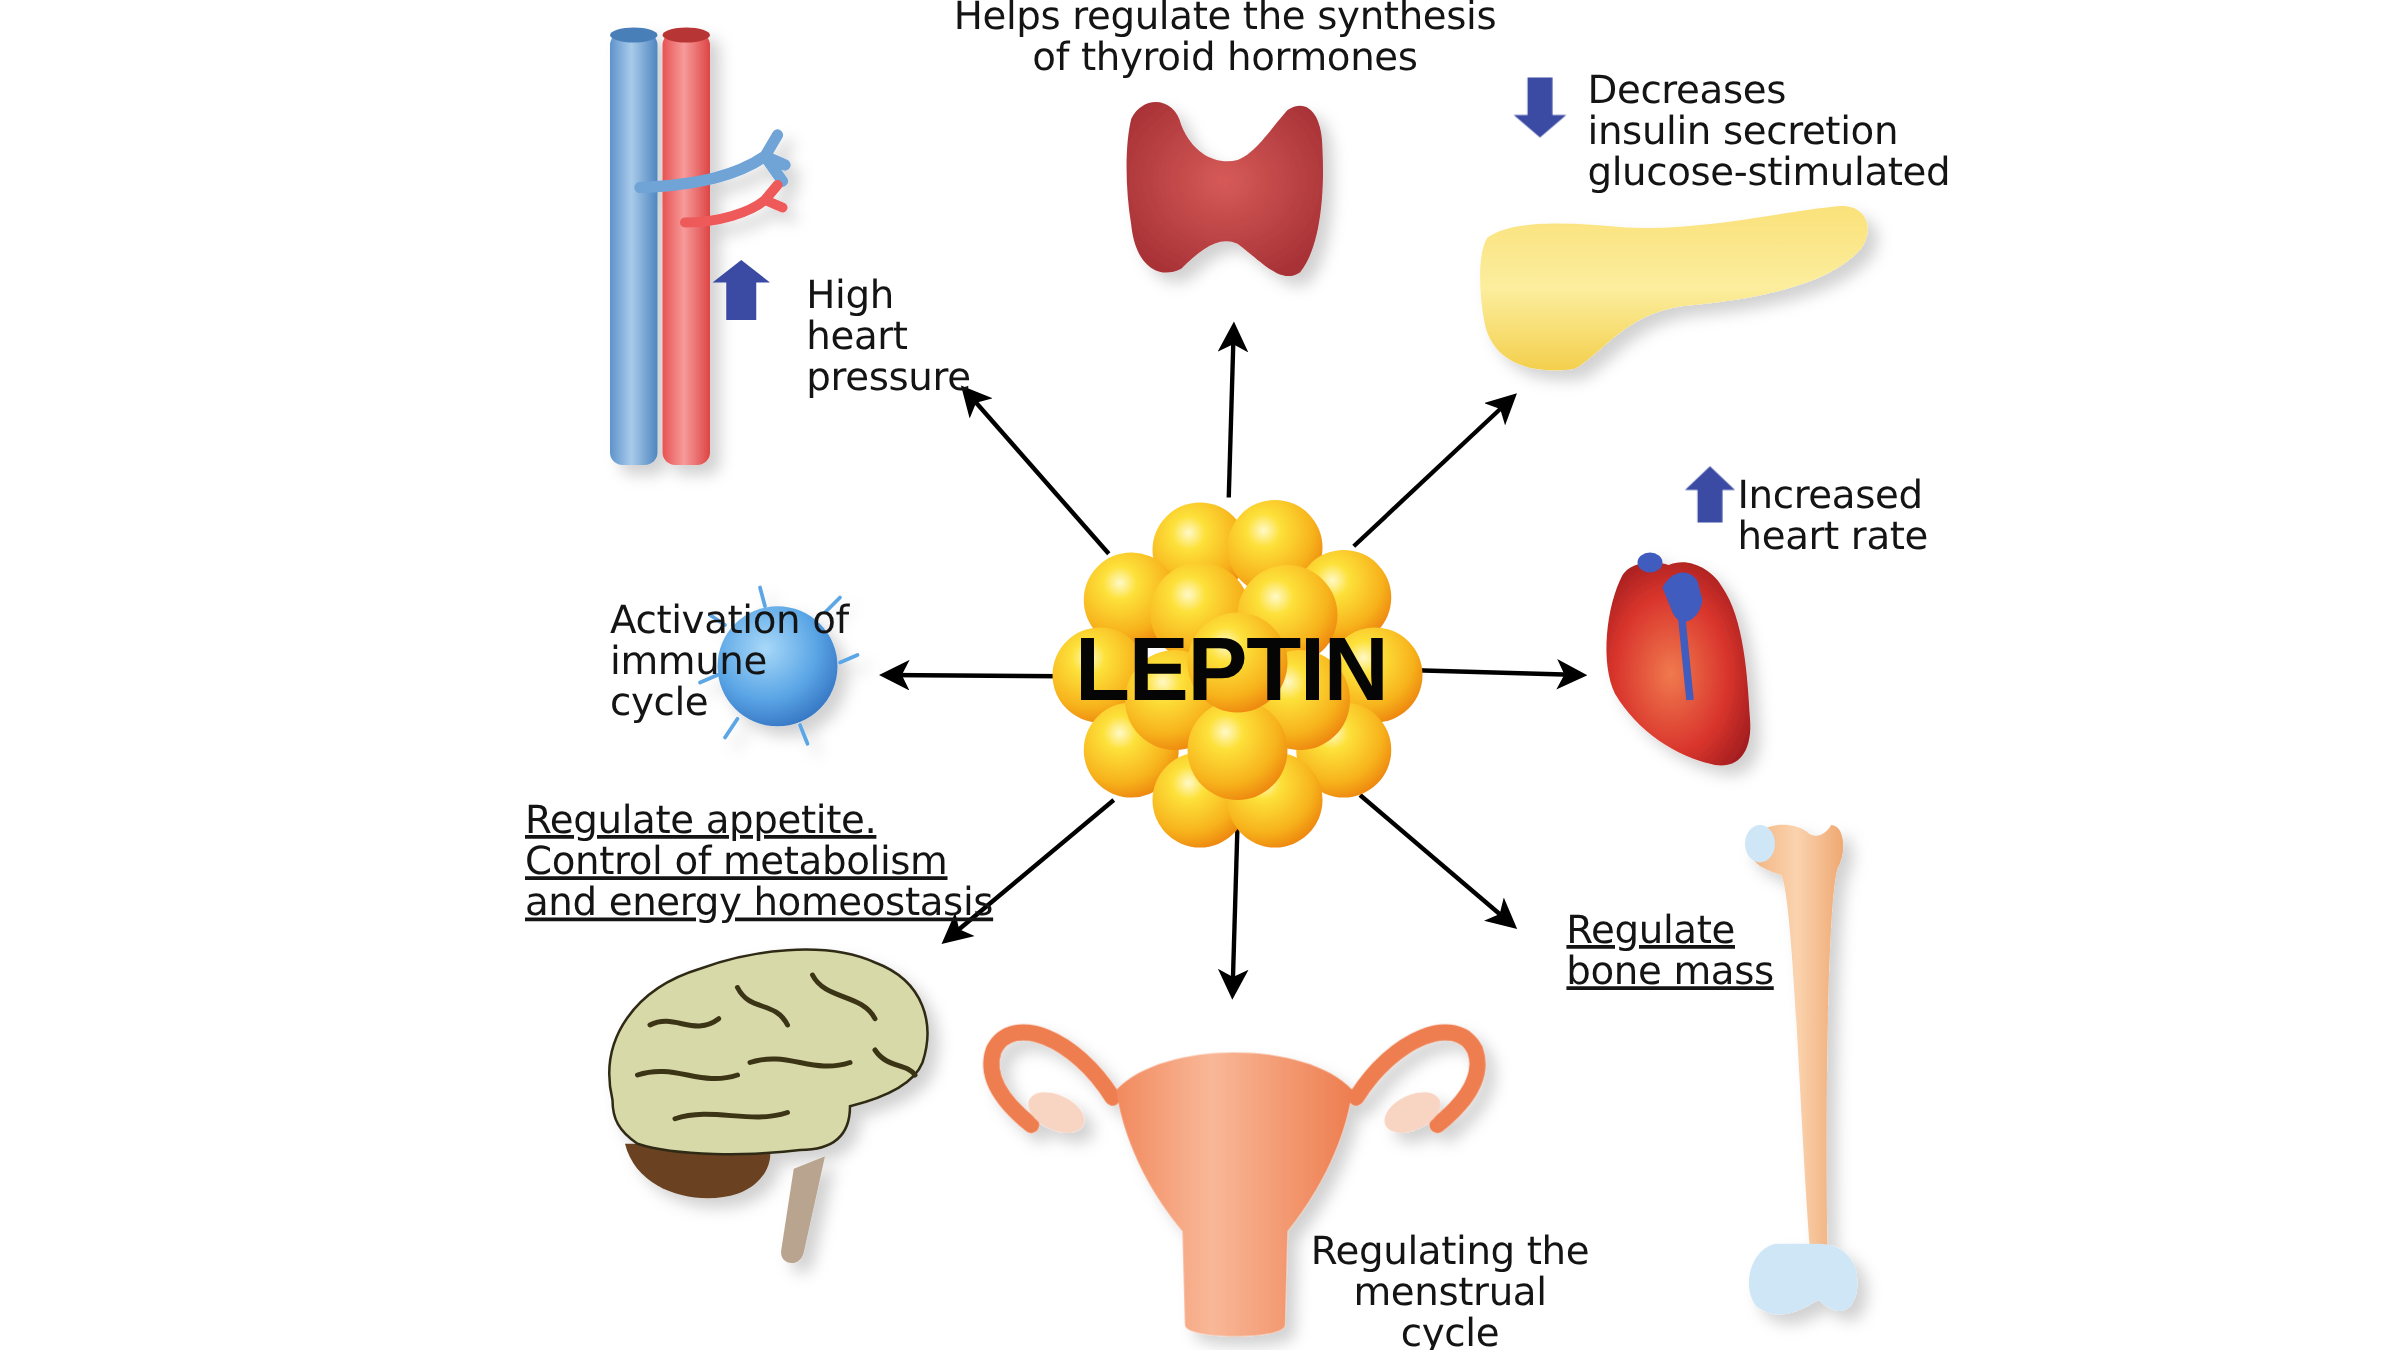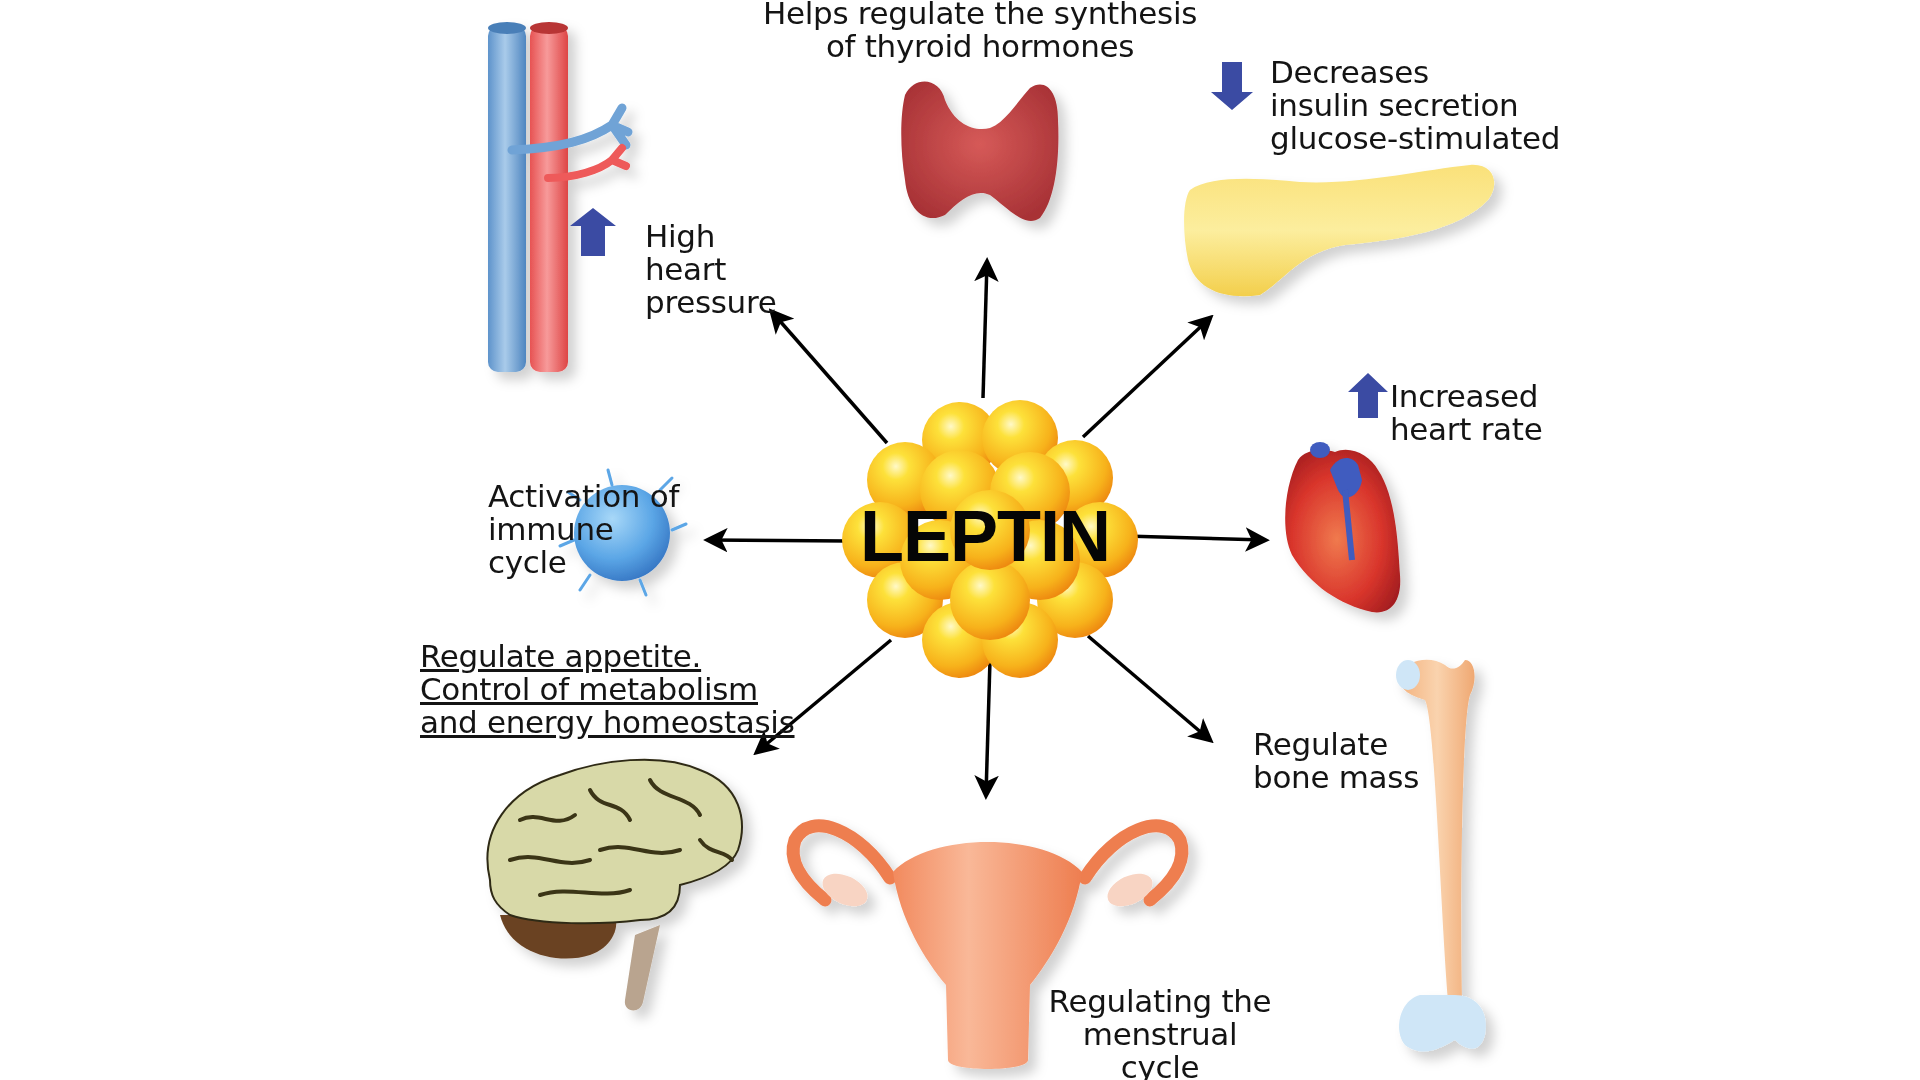--- a/index.html
+++ b/index.html
@@ -199,21 +199,21 @@
   <span>immune</span>
   <span>cycle</span>
 </div>
 
 <div class="label" style="left:420px; top:640px;text-decoration:underline;">
   <span>Regulate appetite.</span>
   <span>Control of metabolism</span>
   <span>and energy homeostasis</span>
 </div>
 
-<div class="label" style="left:1253px; top:728px;">
+<div class="label" style="left:1253px; top:728px;text-decoration:underline;">
   <span>Regulate</span>
   <span>bone mass</span>
 </div>
 
 <div class="label center" style="left:1040px; top:985px; width:240px;">
   <span>Regulating the</span>
   <span>menstrual cycle</span>
 </div>
 
 <div class="leptin-title">LEPTIN</div>

